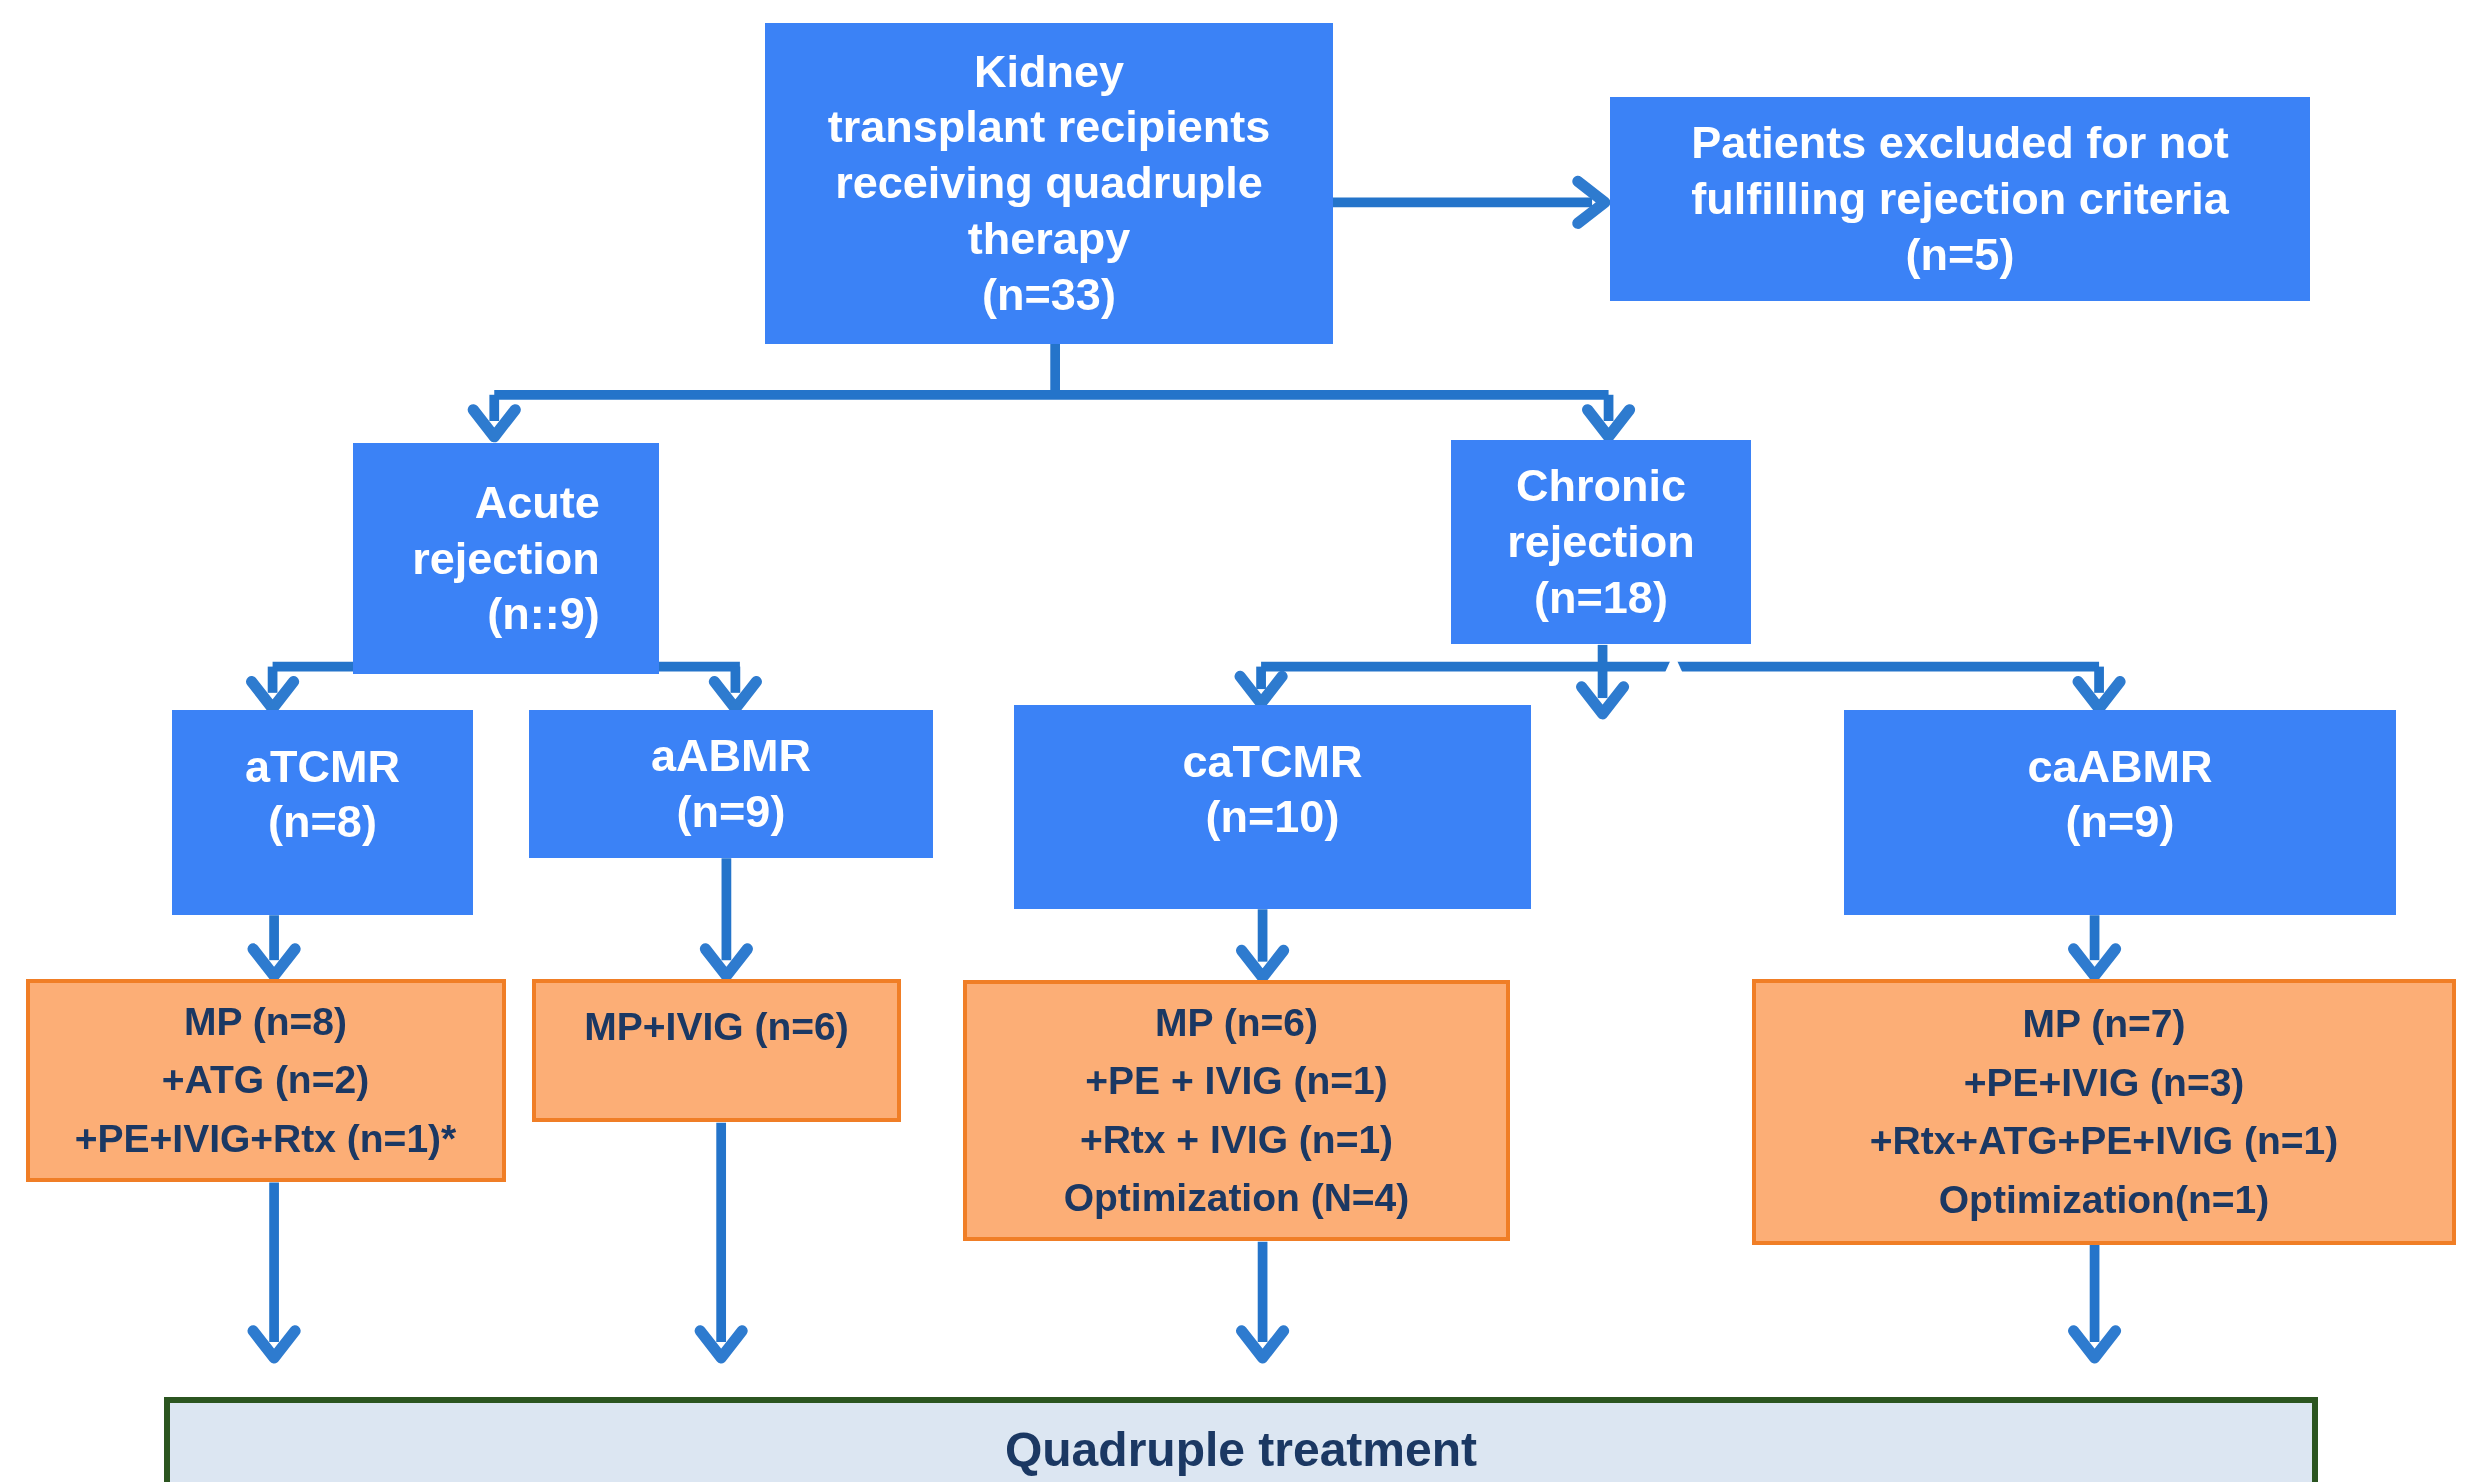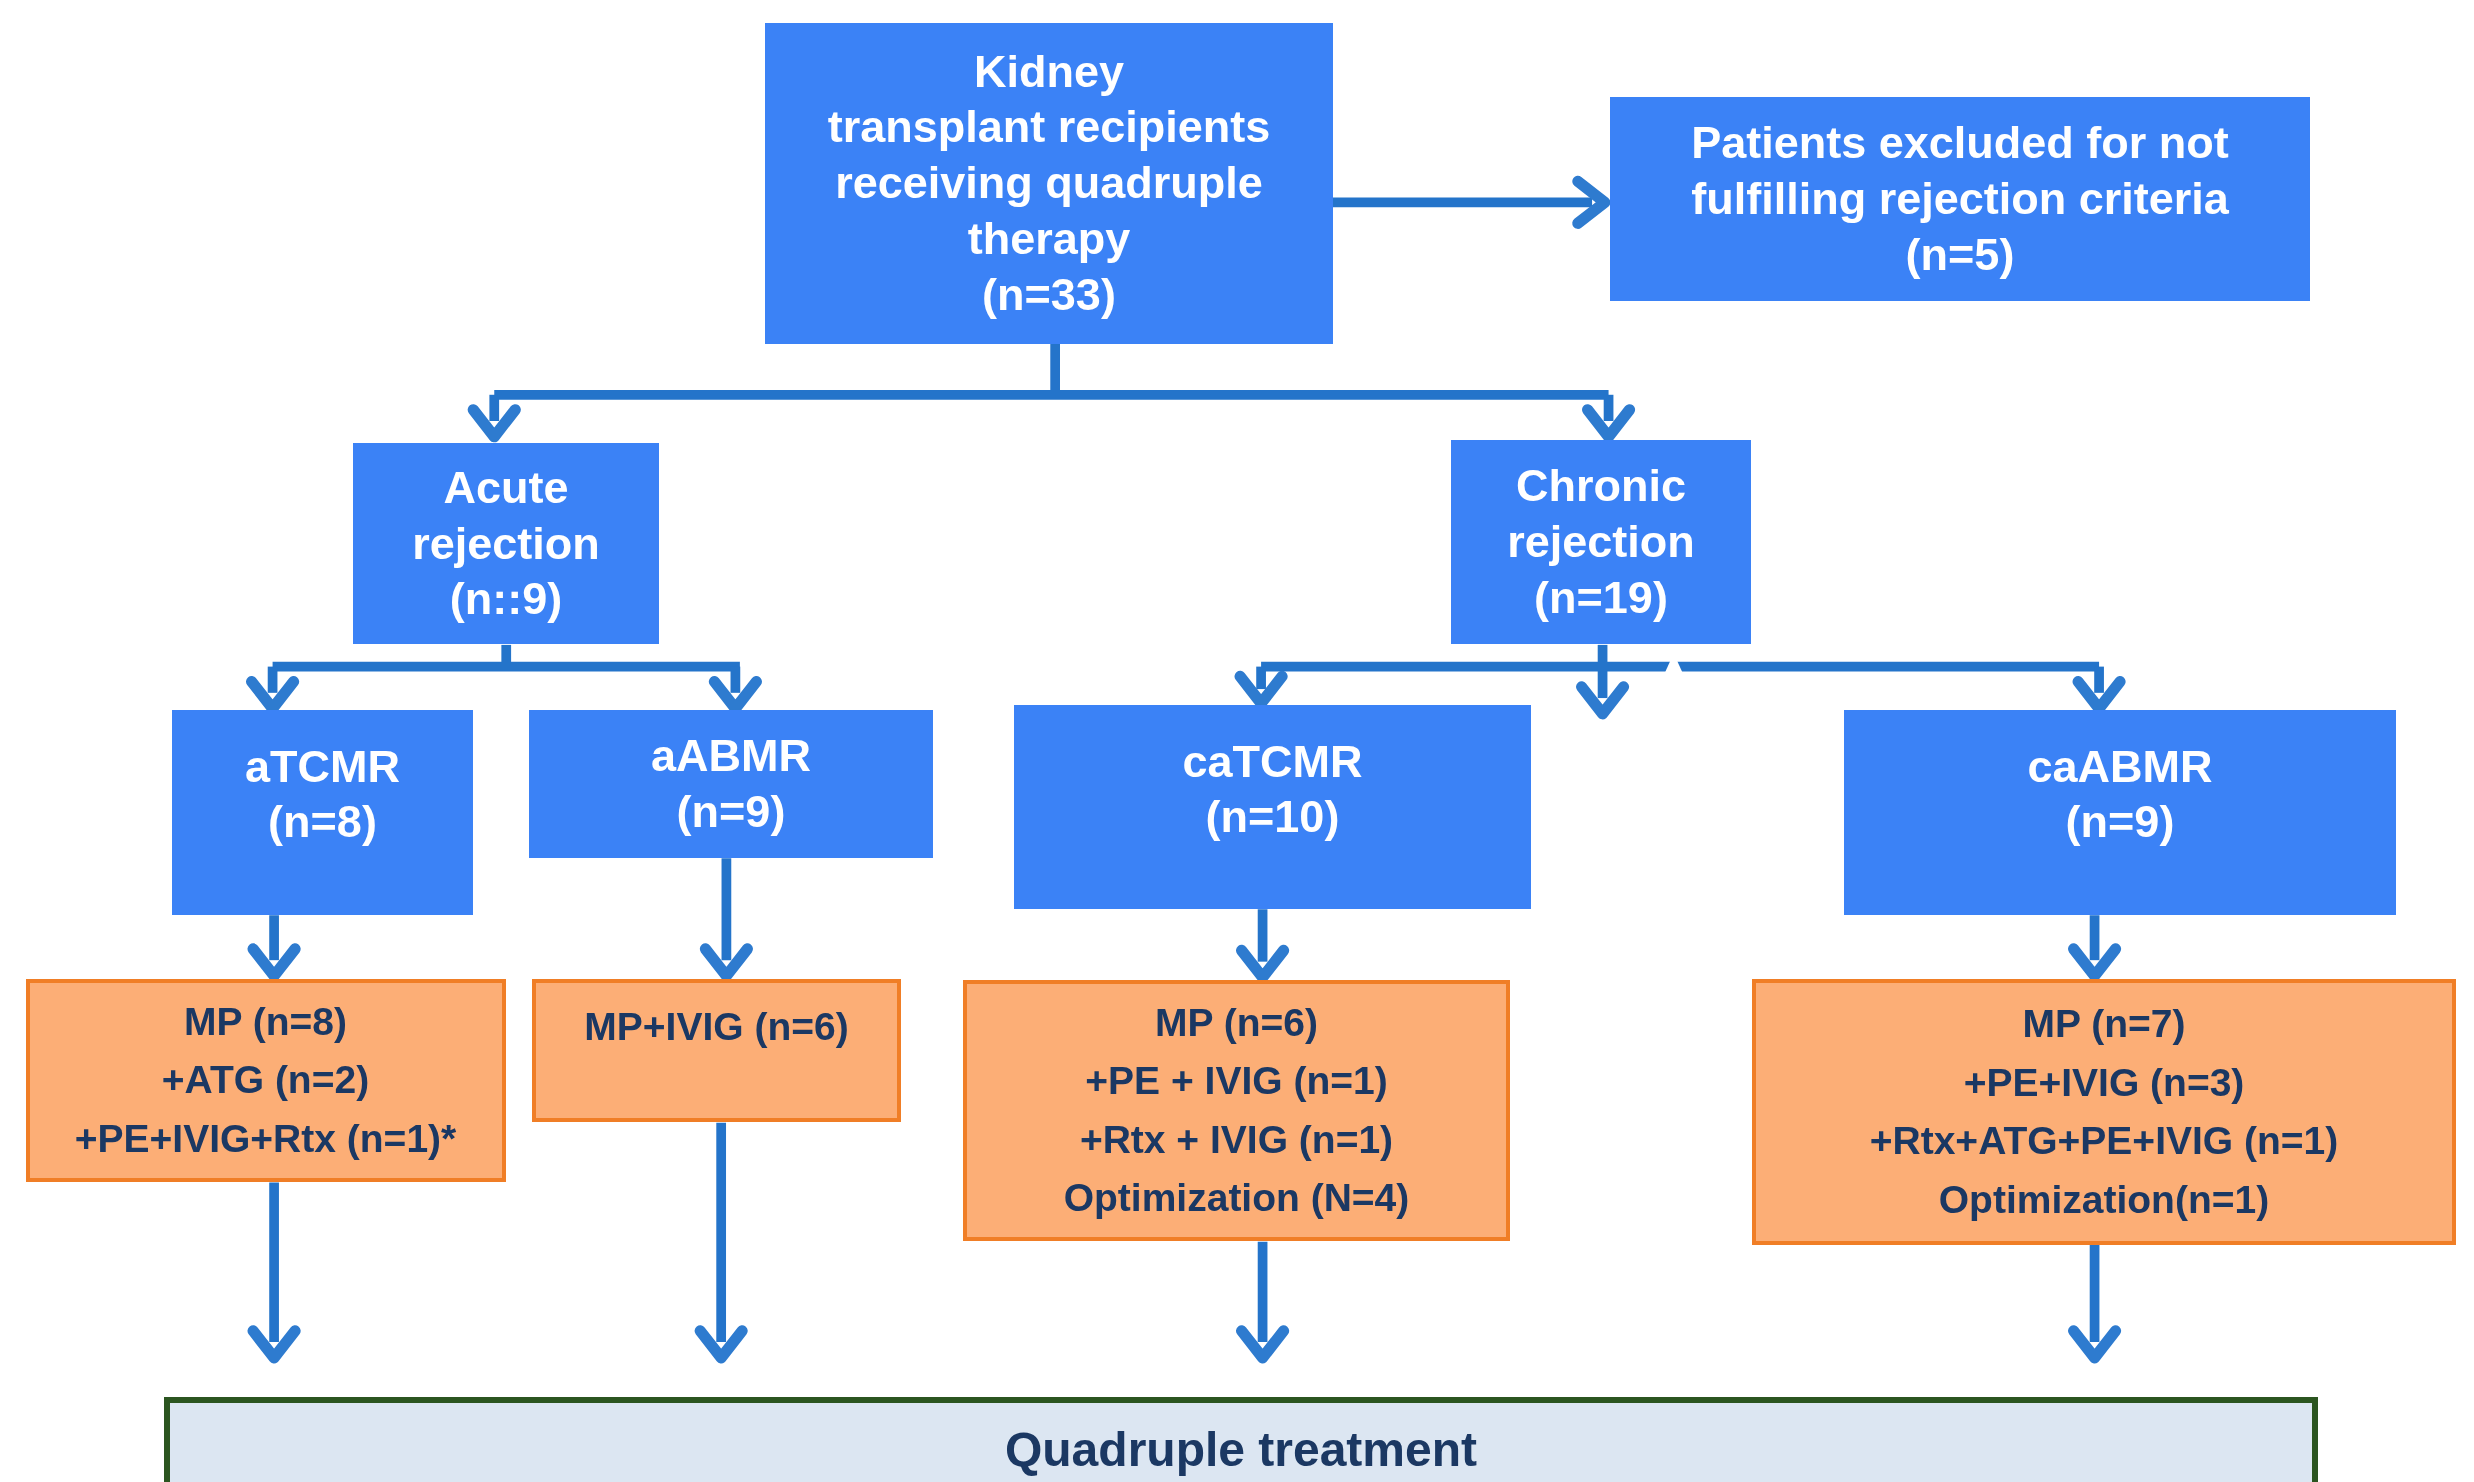--- a/index.html
+++ b/index.html
@@ -27,21 +27,21 @@
     background:#fcae76;border:4.5px solid #f07e26;
     color:#1b3863;font-size:39px;line-height:1.5;
   }
   .bar{
     background:#dce6f2;border:6.7px solid #2b5520;
     color:#1b3863;font-size:48px;margin-top:36px;
   }
   
   #root     {left:765px;top:22.5px;  width:568px;height:321px;}
   #excluded {left:1610px;top:97px; width:700px;height:204px;}
-  #acute    {left:353px; top:443px; width:306px;height:201px;}
+  #acute    {left:353px; top:443px; width:306px;height:231px;text-align:right;}
   #chronic  {left:1451px;top:440px; width:300px;height:204px;}
   #atcmr    {left:124px; top:710px; width:301px;height:205px;margin-left:48px;}
   #aabmr    {left:529px; top:710px; width:404px;height:148px;}
   #catcmr   {left:1014px;top:705px; width:517px;height:204px;}
   #caabmr   {left:1844px;top:710px; width:552px;height:205px;}
   #treat1   {left:25.5px;  top:979px;width:480px;height:203px;}
   #treat2   {left:532px; top:979px;width:369px;height:143px;align-items:flex-start;padding-top:15px;}
   #treat3   {left:963px;top:980px;width:547px;height:261px;}
   #treat4   {left:1752px;top:979px;width:704px;height:266px;}
   #quadbar  {left:164px; top:1361px;width:2154px;height:104px;}
@@ -106,21 +106,21 @@
 therapy
 (n=33)</div>
   <div class="node bluebox" id="excluded">Patients excluded for not
 fulfilling rejection criteria
 (n=5)</div>
   <div class="node bluebox" id="acute">Acute
 rejection
 (n::9)</div>
   <div class="node bluebox" id="chronic">Chronic
 rejection
-(n=19)</div>
+(n=18)</div>
   <div class="node bluebox topalign" id="atcmr">aTCMR
 (n=8)</div>
   <div class="node bluebox" id="aabmr">aABMR
 (n=9)</div>
   <div class="node bluebox topalign" id="catcmr">caTCMR
 (n=10)</div>
   <div class="node bluebox topalign" id="caabmr">caABMR
 (n=9)</div>
 
   <div class="node orangebox" id="treat1">MP (n=8)

